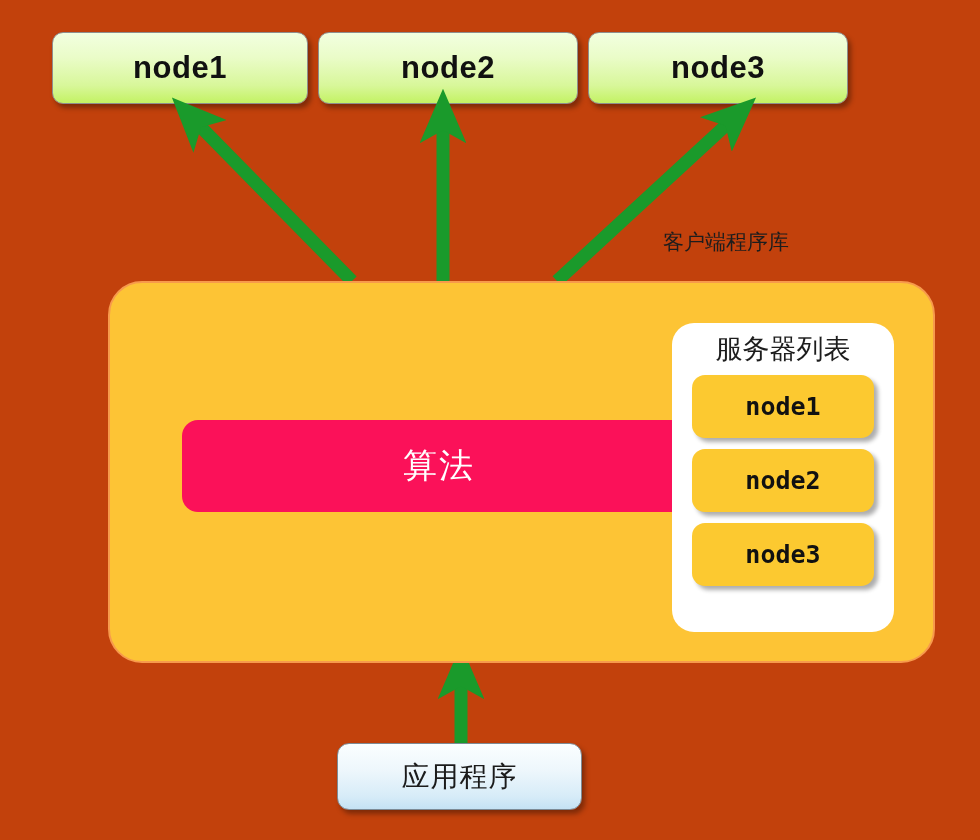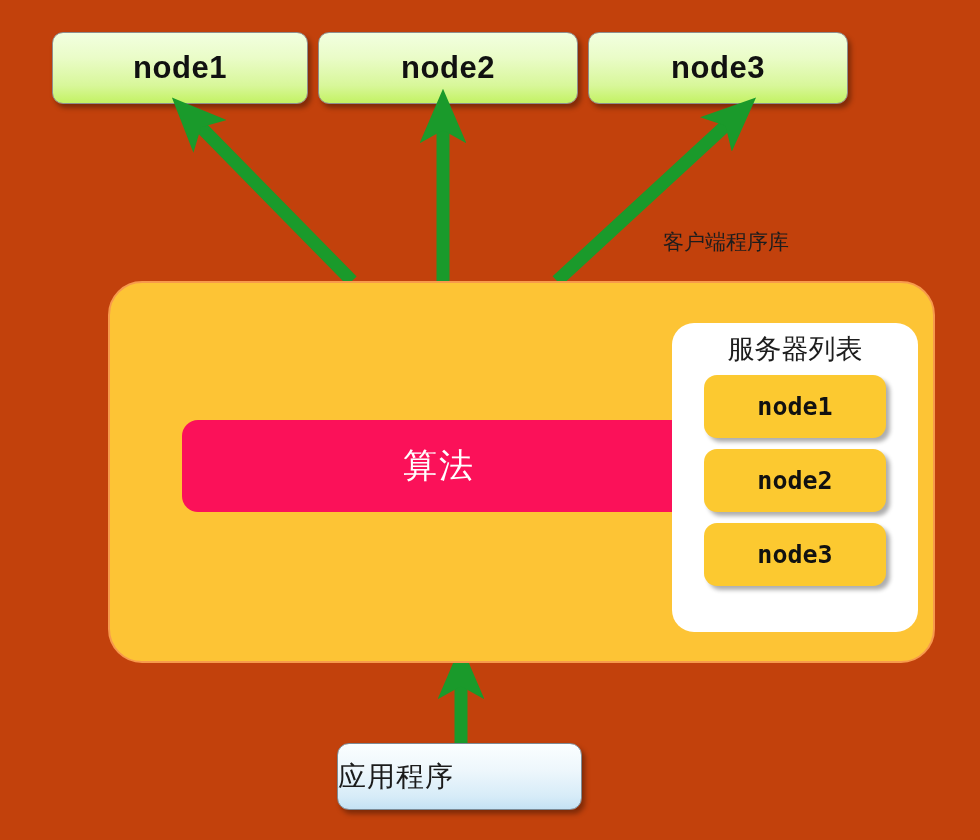--- a/index.html
+++ b/index.html
@@ -85,21 +85,21 @@
     color: #ffffff;
     font-size: 34px;
     letter-spacing: 2px;
   }
 
   
   #server-list-panel {
     position: absolute;
     left: 562px;
     top: 40px;
-    width: 246px;
+    width: 222px;
     height: 309px;
     background: #ffffff;
     border-radius: 22px;
     display: flex;
     flex-direction: column;
     align-items: center;
     padding-top: 8px;
     box-sizing: border-box;
   }
   #server-list-title {
@@ -131,21 +131,21 @@
     top: 743px;
     width: 245px;
     height: 67px;
     box-sizing: border-box;
     border: 1px solid #7d8b96;
     border-radius: 12px;
     background: linear-gradient(to bottom, #fbfeff 0%, #eef7fc 40%, #d7ecf8 80%, #c4e2f4 100%);
     box-shadow: 3px 4px 5px rgba(0,0,0,0.35);
     display: flex;
     align-items: center;
-    justify-content: flex-start;
+    justify-content: center;
     font-size: 28px;
     color: #1b1b1b;
     letter-spacing: 1px;
   }
 </style>
 </head>
 <body>
 
 <div id="stage">
 

